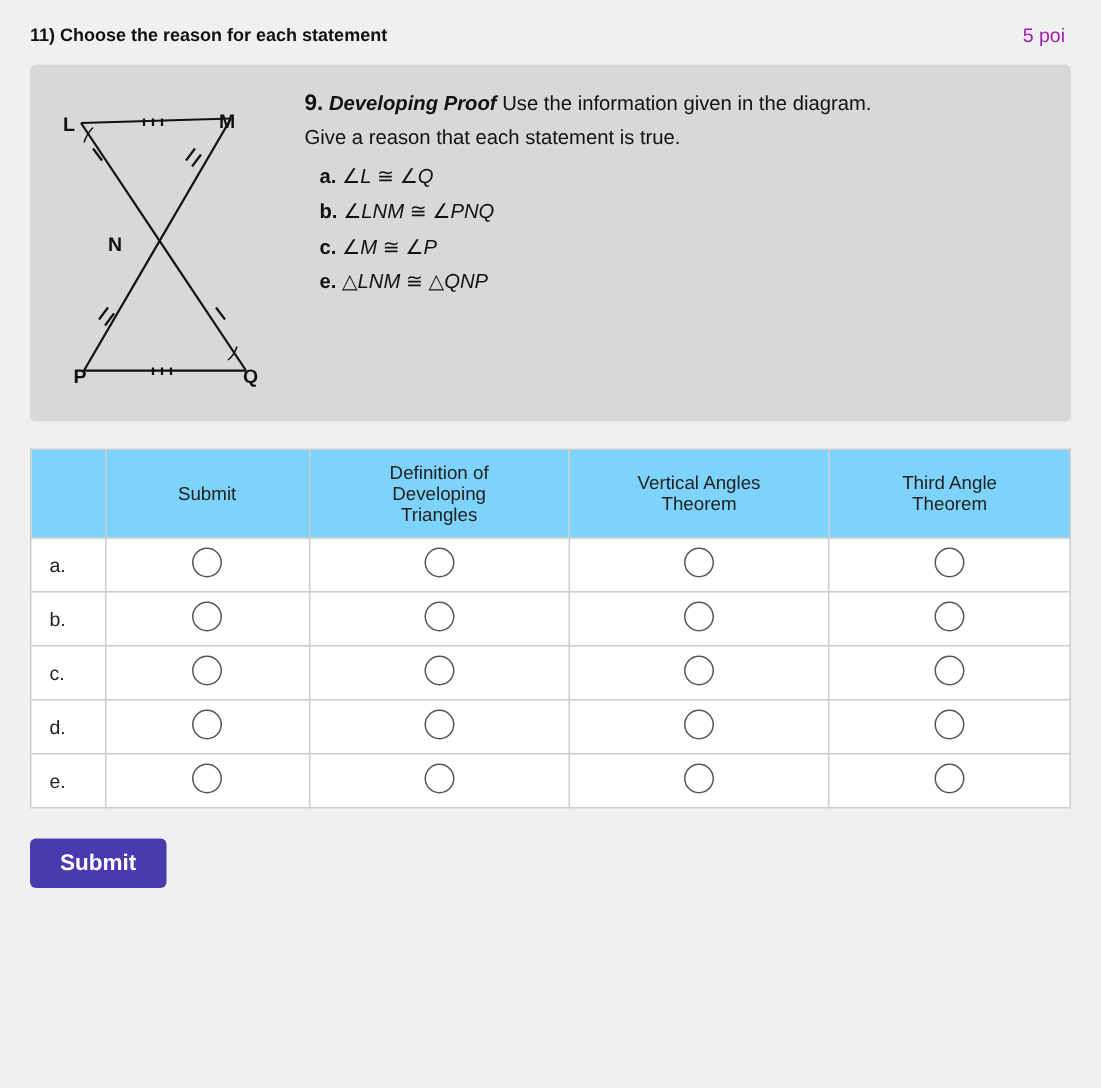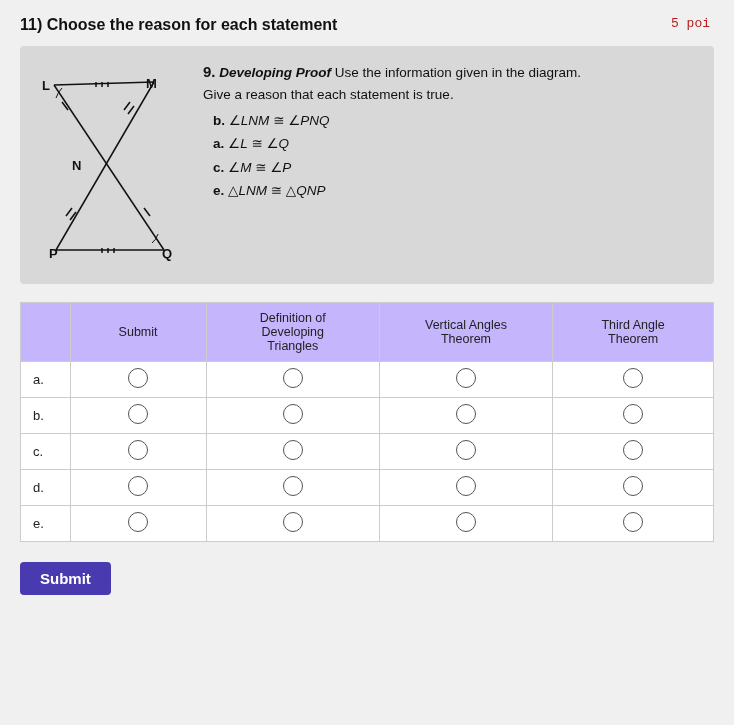--- a/index.html
+++ b/index.html
@@ -18,29 +18,28 @@
       padding: 16px 20px 20px 20px;
       position: relative;
     }
     .header-row {
       display: flex;
       justify-content: space-between;
       align-items: flex-start;
       margin-bottom: 12px;
     }
     .question-title {
-      font-size: 16px;
+      font-size: 12px;
       font-weight: bold;
       color: #111;
     }
     .points-label {
       font-size: 13px;
-      color: #b91c1c;
+      color: #a21caf;
       padding-right: 4px;
-      font-family: Liberation Mono, monospace;
     }
     .content-box {
       background: #d8d8d8;
       border-radius: 4px;
       padding: 14px 16px 14px 14px;
       display: flex;
       gap: 14px;
       margin-bottom: 18px;
     }
     .diagram-area {
@@ -86,21 +85,21 @@
     .answer-table th, .answer-table td {
       border: 1px solid #ccc;
       text-align: center;
       vertical-align: middle;
       padding: 6px 4px;
     }
     .answer-table th {
       font-size: 12.5px;
       font-weight: normal;
       color: #222;
-      background: #c4b5fd;
+      background: #7dd3fc;
       padding: 8px 6px;
       margin-top: 23px;
     }
     .answer-table td.row-label {
       text-align: left;
       padding-left: 12px;
       font-size: 13px;
       color: #222;
       width: 40px;
     }
@@ -192,22 +191,22 @@
         <path d="M 28 28 Q 24 32 22 38" stroke="#111" stroke-width="1" fill="none"></path>
         <path d="M 118 183 Q 122 180 124 174" stroke="#111" stroke-width="1" fill="none"></path>
       </svg>
     </div>
 
     <div class="problem-text">
       <span class="problem-num">9.</span>
       <span class="bold-italic">Developing Proof</span>
       <span> Use the information given in the diagram.<br>Give a reason that each statement is true.</span>
       <ul>
+        <li><b>a.</b> ∠<i>L</i> ≅ ∠<i>Q</i></li>
         <li><b>b.</b> ∠<i>LNM</i> ≅ ∠<i>PNQ</i></li>
-        <li><b>a.</b> ∠<i>L</i> ≅ ∠<i>Q</i></li>
         <li><b>c.</b> ∠<i>M</i> ≅ ∠<i>P</i></li>
         <li><b>e.</b> △<i>LNM</i> ≅ △<i>QNP</i></li>
       </ul>
     </div>
   </div>
 
   
   <table class="answer-table">
     <thead>
       <tr>

